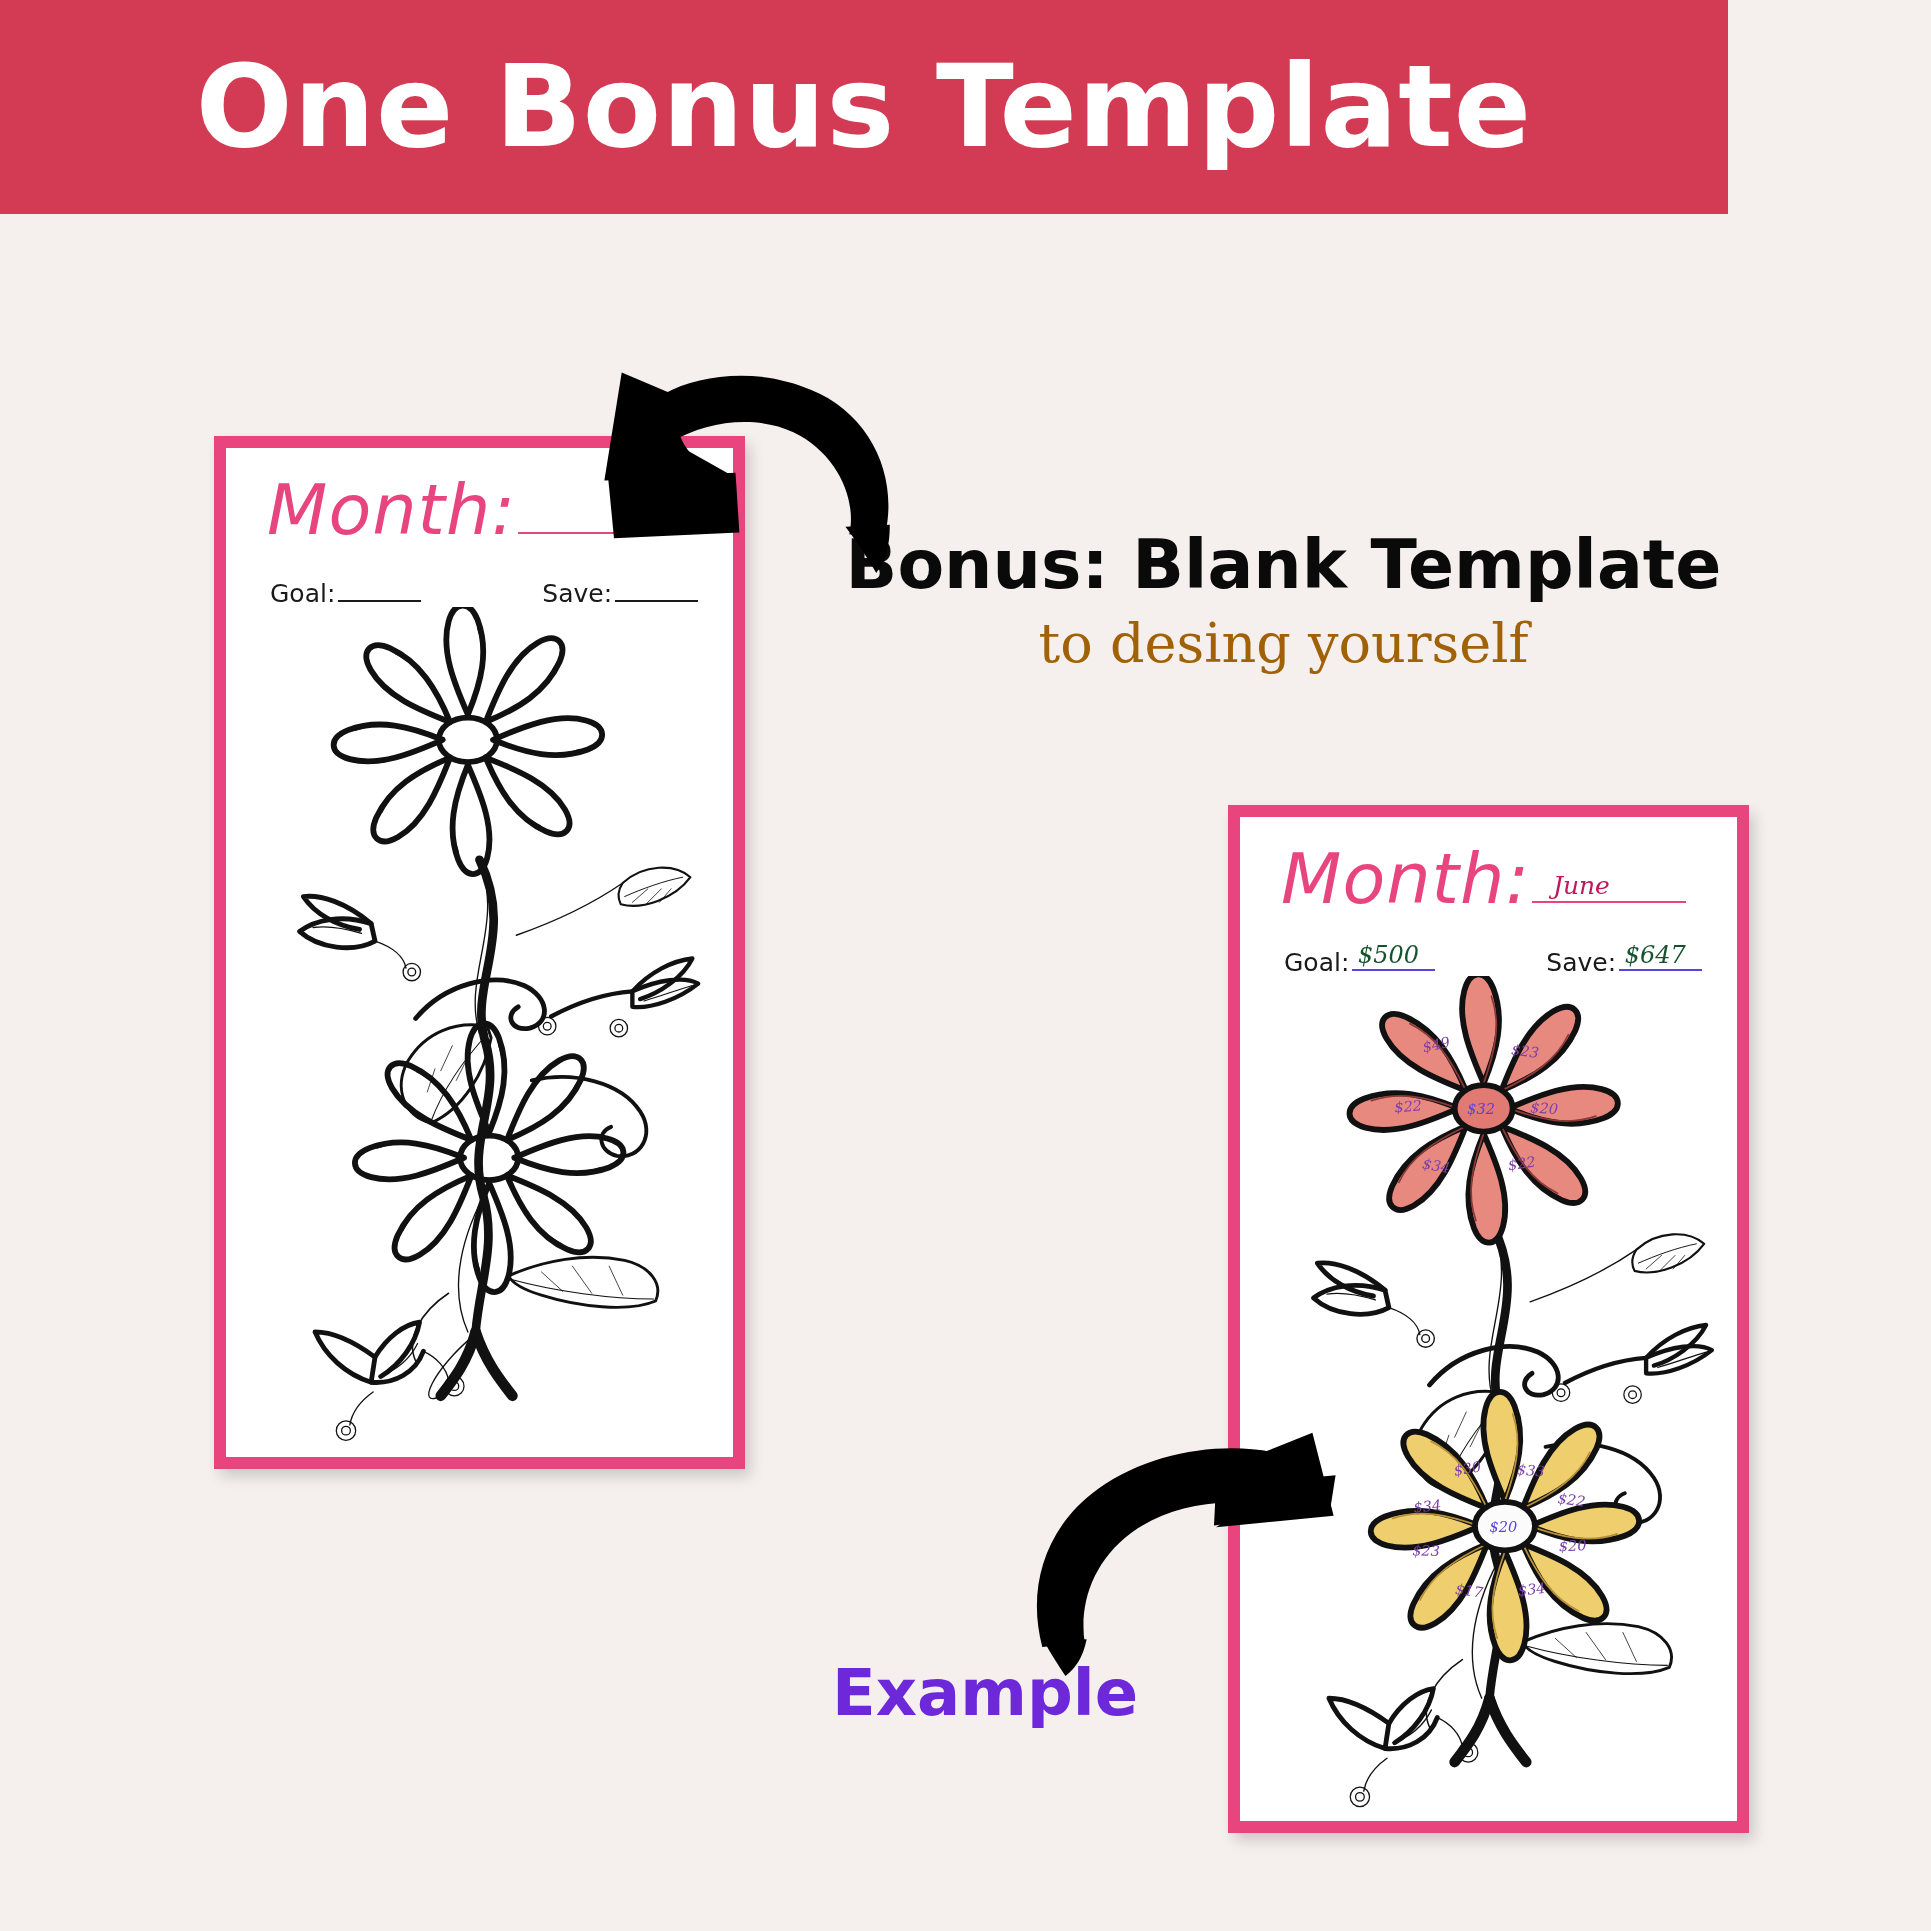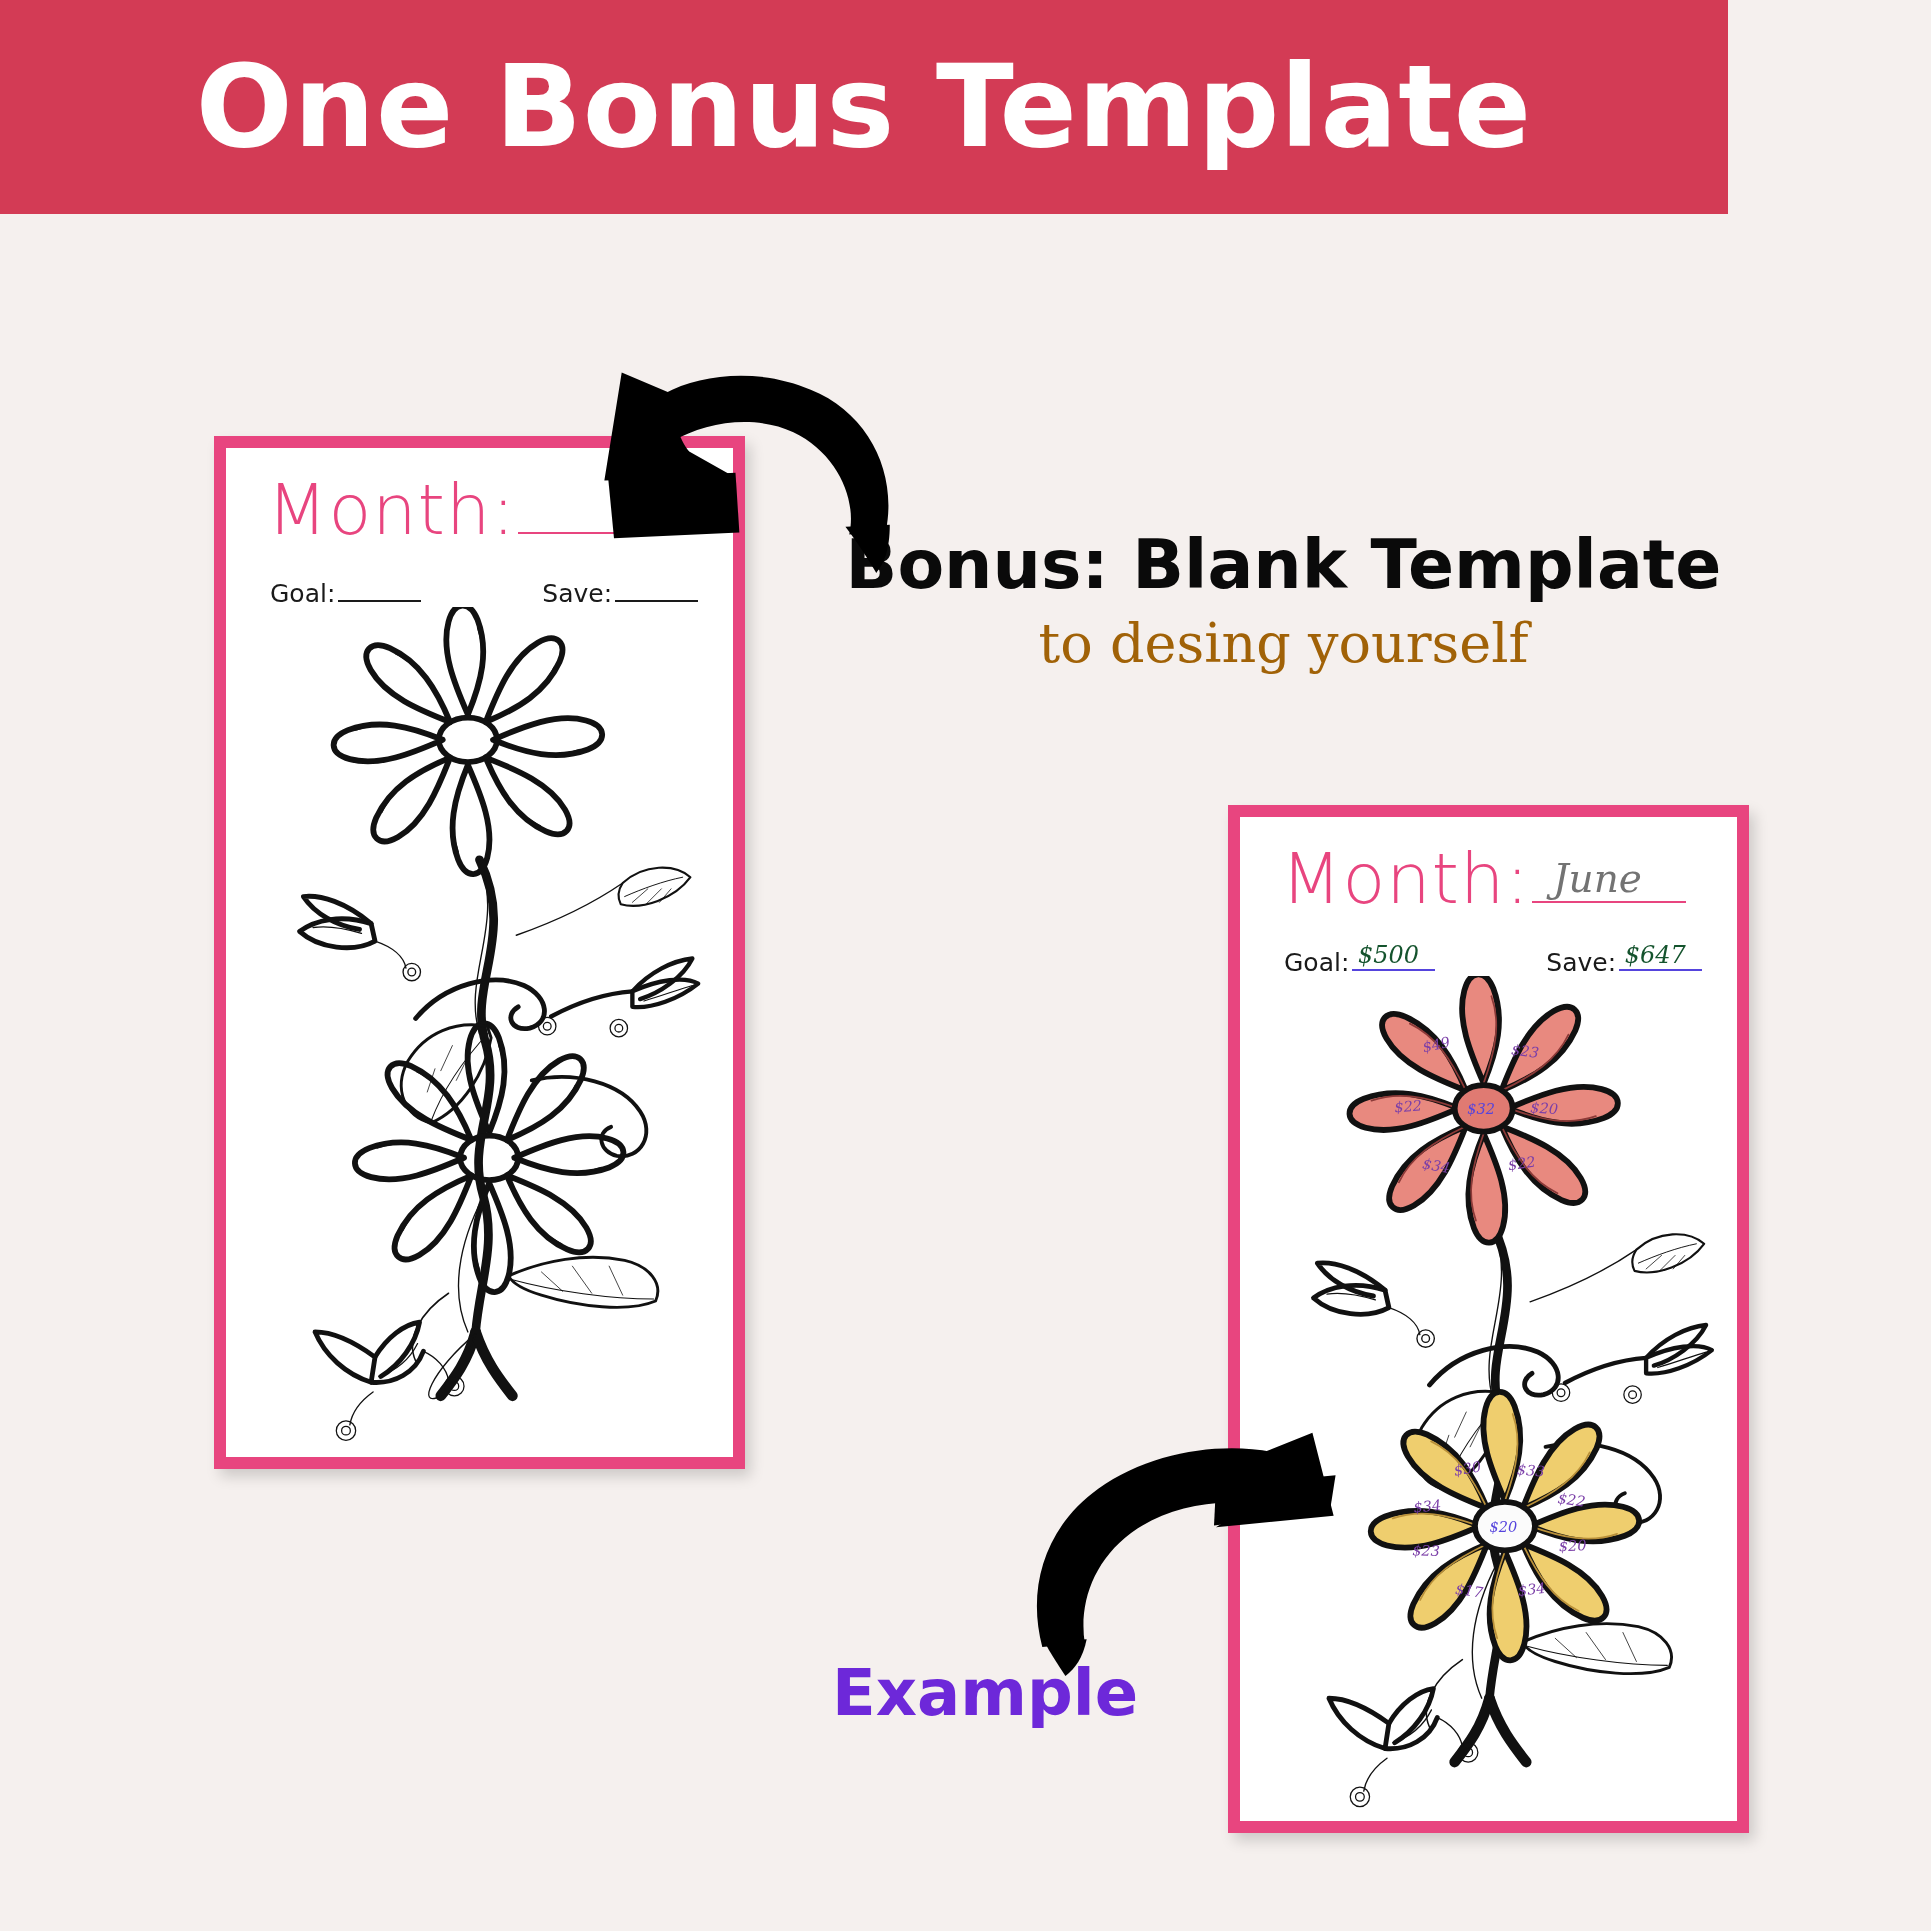--- a/index.html
+++ b/index.html
@@ -73,37 +73,38 @@
     align-items: baseline;
     white-space: nowrap;
   }
   .month-label {
     color: #E8457F;
     font-family: "DejaVu Sans", sans-serif;
     font-size: 70px;
     font-weight: 300;
     letter-spacing: 1px;
     line-height: 1;
+    font-style: italic;
   }
   .month-blank {
     display: inline-block;
     position: relative;
     width: 154px;
     height: 50px;
     border-bottom: 2.9px solid #E8457F;
     margin-left: 1.9px;
   }
   .month-value {
     position: absolute;
     left: 21px;
     bottom: 2.9px;
-    color: #737373;
+    color: #be185d;
     font-family: "DejaVu Serif", serif;
     font-style: italic;
-    font-size: 39px;
+    font-size: 25px;
     line-height: 1;
     margin-top: 40px;
   }
 
   .goalsave-row {
     position: absolute;
     left: 44px;
     right: 35px;
     top: 127px;
     display: flex;

